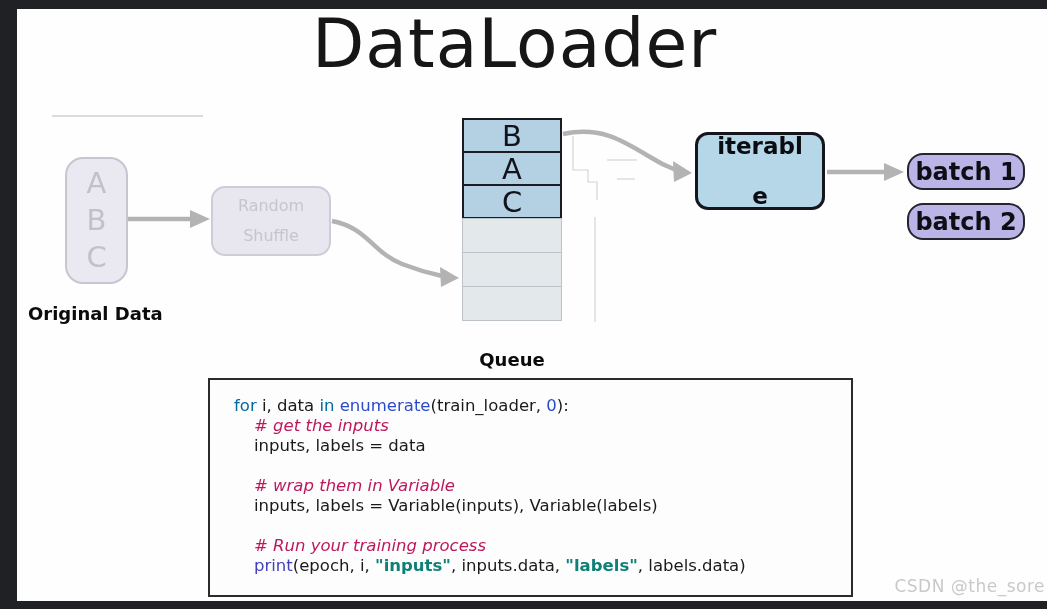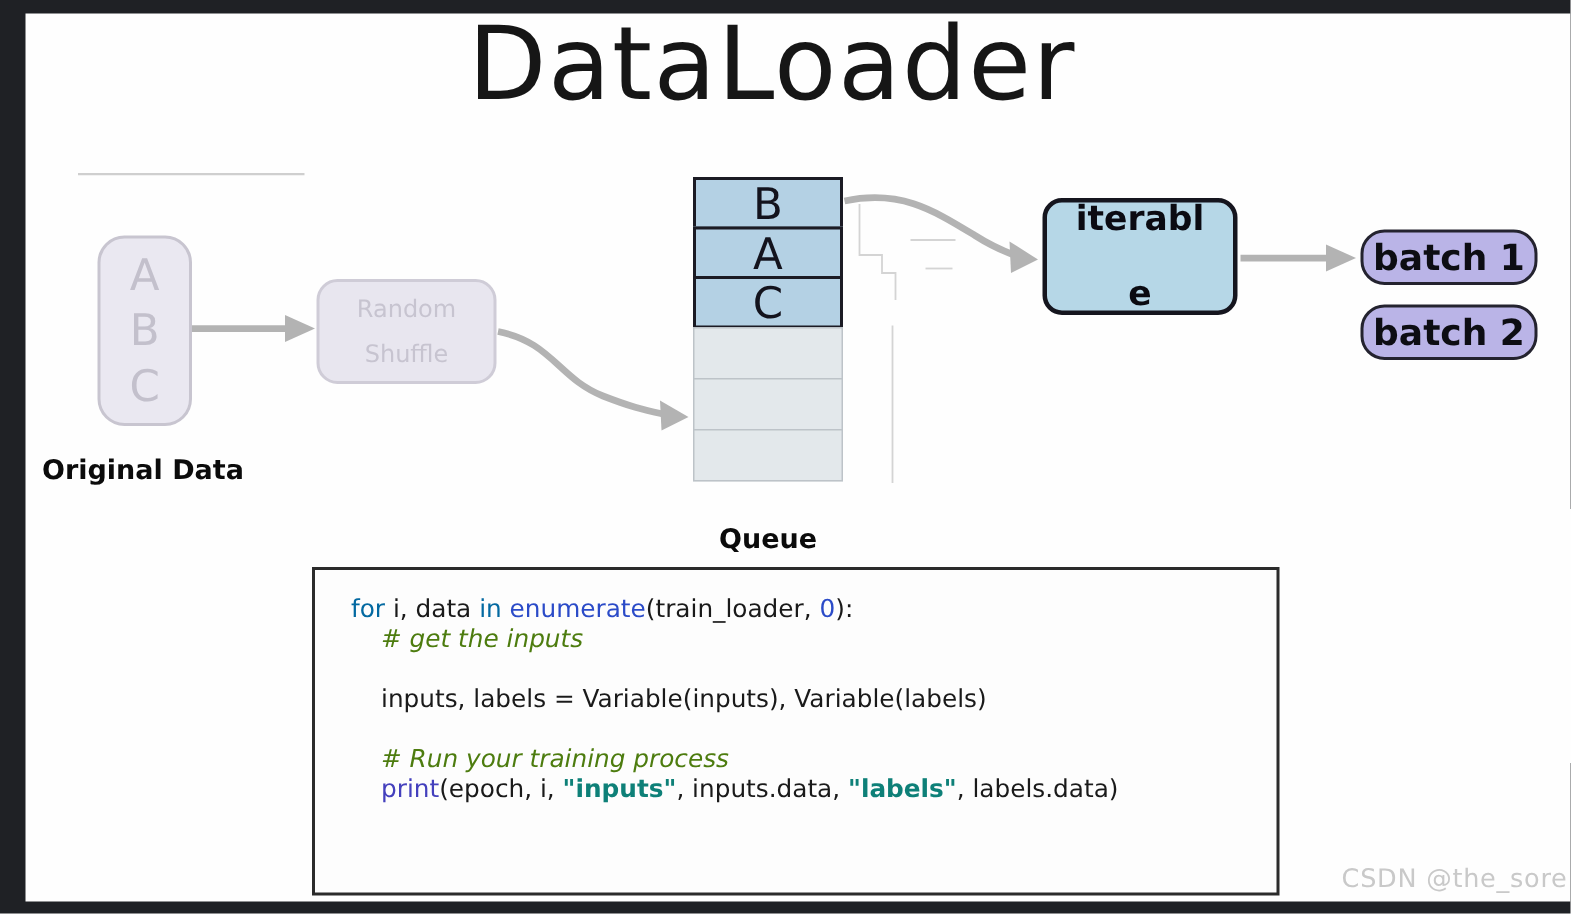--- a/index.html
+++ b/index.html
@@ -66,21 +66,21 @@
     left:208px;top:378px;width:645px;height:219px;box-sizing:border-box;
     background:#fdfdfd;border:2px solid #2b2b2b;
     padding:16px 0 0 24px;
     font-size:16.5px;color:#1a1a1a;
   }
   .code-line{height:20px;line-height:20px;white-space:pre;}
   .code-line.ind{padding-left:20px;}
   .tok-kw{color:#0369a1;font-weight:normal;}
   .tok-fn{color:#2b4bc8;}
   .tok-num{color:#2b4bc8;}
-  .tok-cm{color:#4d7c0f;font-style:italic;}
+  .tok-cm{color:#be185d;font-style:italic;}
   .tok-fn2{color:#4440bd;}
   .tok-str{color:#0e8078;font-weight:bold;}
   .tok-pl{color:#1a1a1a;}
   .watermark{
     left:855px;top:576px;width:190px;text-align:right;
     font-size:17px;color:#c9c9c9;letter-spacing:0.5px;
   }
   svg.overlay{position:absolute;left:0;top:0;pointer-events:none;}
 </style>
 </head>
@@ -148,20 +148,22 @@
   <div>iterabl</div>
   <div>e</div>
 </div>
 
 <div class="abs batch batch-1">batch 1</div>
 <div class="abs batch batch-2">batch 2</div>
 
 <div class="abs code-box" id="code-box">
     <div class="code-line"><span class="tok-kw">for</span><span class="tok-pl"> i, data </span><span class="tok-kw">in</span><span class="tok-pl"> </span><span class="tok-fn">enumerate</span><span class="tok-pl">(train_loader, </span><span class="tok-num">0</span><span class="tok-pl">):</span></div>
     <div class="code-line ind"><span class="tok-cm"># get the inputs</span></div>
+    <div class="code-line ind"><span class="tok-pl">inputs, labels = data</span></div>
     <div class="code-line"></div>
+    <div class="code-line ind"><span class="tok-cm"># wrap them in Variable</span></div>
     <div class="code-line ind"><span class="tok-pl">inputs, labels = Variable(inputs), Variable(labels)</span></div>
     <div class="code-line"></div>
     <div class="code-line ind"><span class="tok-cm"># Run your training process</span></div>
     <div class="code-line ind"><span class="tok-fn2">print</span><span class="tok-pl">(epoch, i, </span><span class="tok-str">"inputs"</span><span class="tok-pl">, inputs.data, </span><span class="tok-str">"labels"</span><span class="tok-pl">, labels.data)</span></div>
   </div>
 
 <div class="abs watermark">CSDN @the_sore</div>
 
 </body></html>

